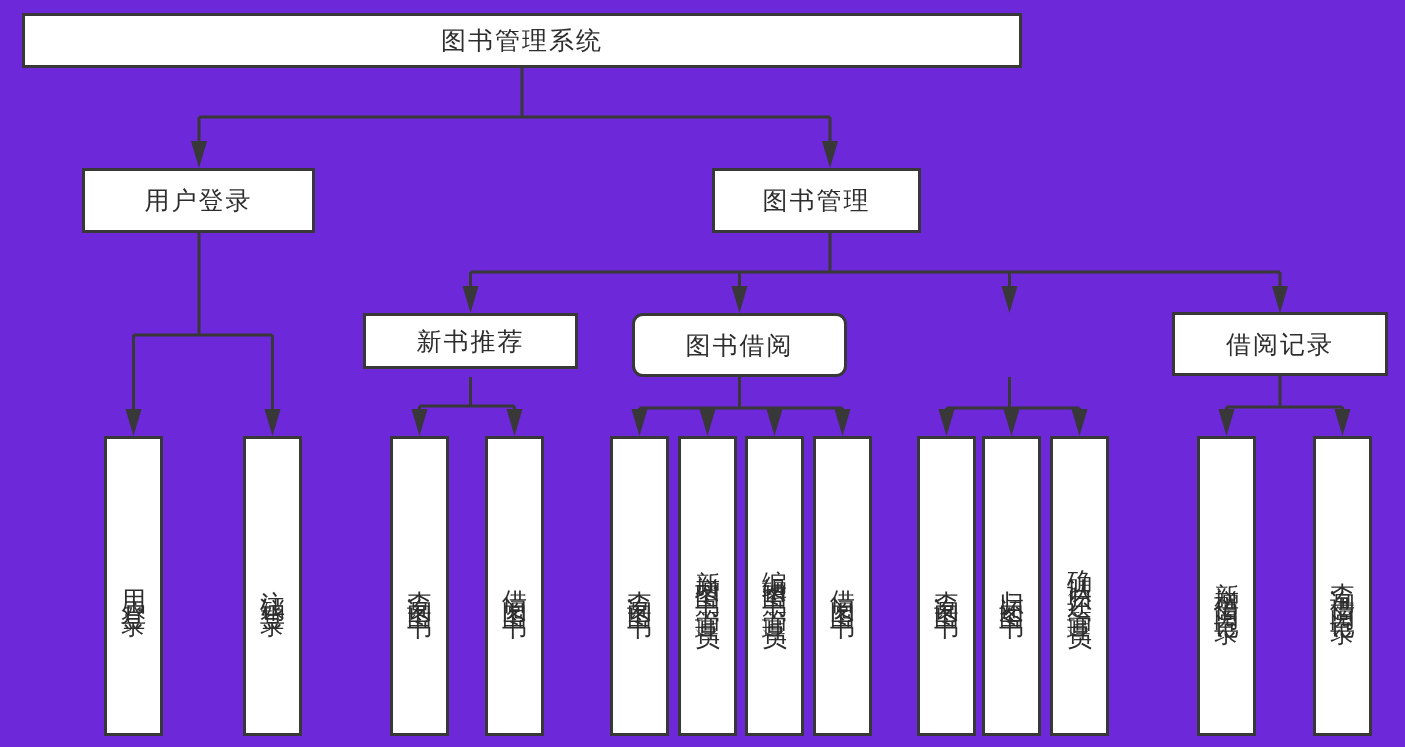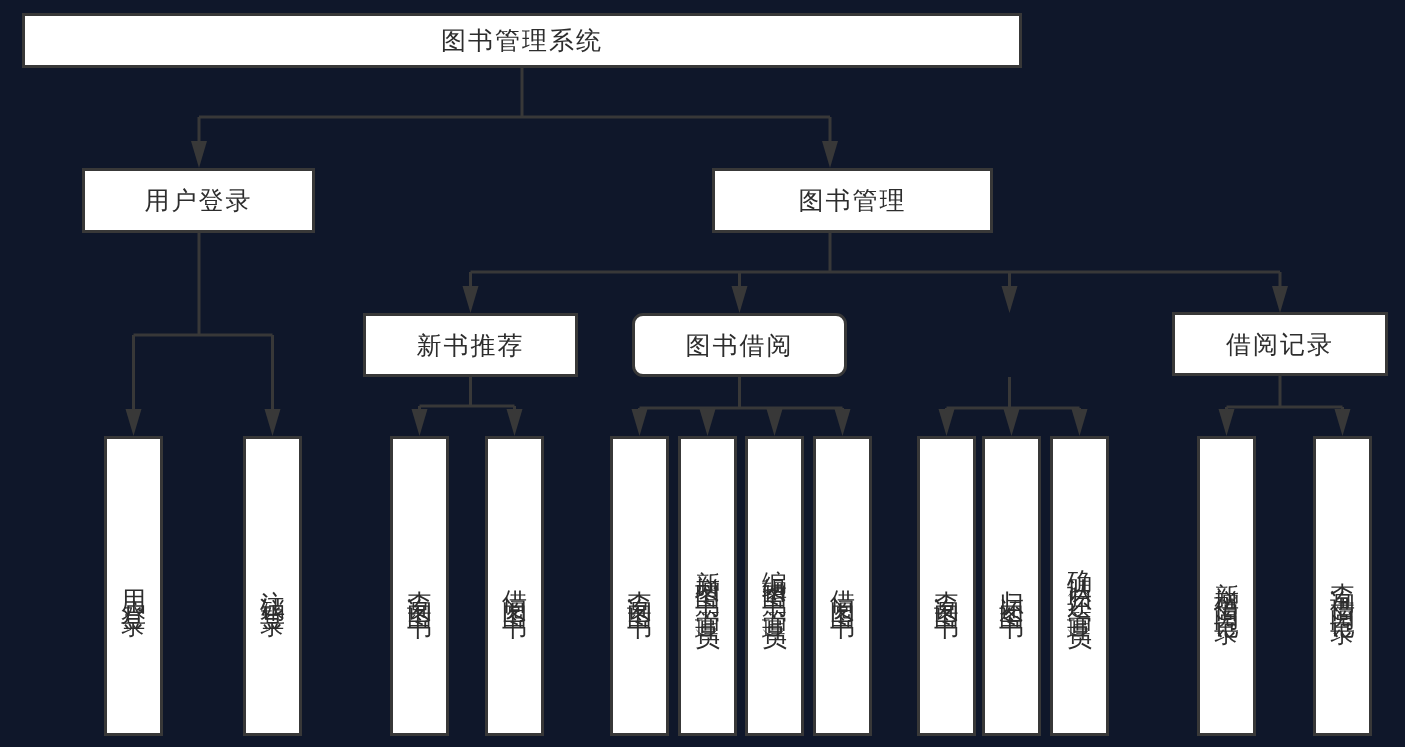--- a/index.html
+++ b/index.html
@@ -1,20 +1,20 @@
 <!DOCTYPE html>
 <html><head>
 <meta charset="utf-8">
 <style>
   html, body { margin: 0; padding: 0; background: #ffffff; }
   .stage {
     position: relative;
     width: 1405px;
     height: 747px;
-    background: #0f172a;
+    background: #6d28d9;
     overflow: hidden;
     font-family: "Liberation Sans", sans-serif;
   }
   svg.connectors {
     position: absolute;
     left: 0; top: 0;
     width: 1405px; height: 747px;
     z-index: 0;
   }
   .node {
@@ -37,22 +37,22 @@
     width: 59px;
     height: 300px;
     top: 436px;
     writing-mode: vertical-rl;
     font-size: 25px;
     letter-spacing: 8px;
     line-height: 1;
   }
   .root   { left: 22px;  top: 13px;  width: 1000px; height: 55px; }
   .lv2-a  { left: 82px;  top: 168px; width: 233px;  height: 65px; }
-  .lv2-b  { left: 712px; top: 168px; width: 281px;  height: 65px; }
-  .lv3-a  { left: 363px; top: 313px; width: 215px;  height: 64px; }
+  .lv2-b  { left: 712px; top: 168px; width: 209px;  height: 65px; }
+  .lv3-a  { left: 363px; top: 313px; width: 215px;  height: 56px; }
   .lv3-b  { left: 632px; top: 313px; width: 215px;  height: 64px; border-radius: 11px; }
   .lv3-c  { left: 902px; top: 313px; width: 215px;  height: 64px; }
   .lv3-d  { left: 1172px; top: 312px; width: 216px; height: 64px; }
   .p-a1 { left: 104px; }
   .p-a2 { left: 243px; }
   .p-b1 { left: 390px; }
   .p-b2 { left: 485px; }
   .p-c1 { left: 610px; }
   .p-c2 { left: 678px; }
   .p-c3 { left: 745px; }

